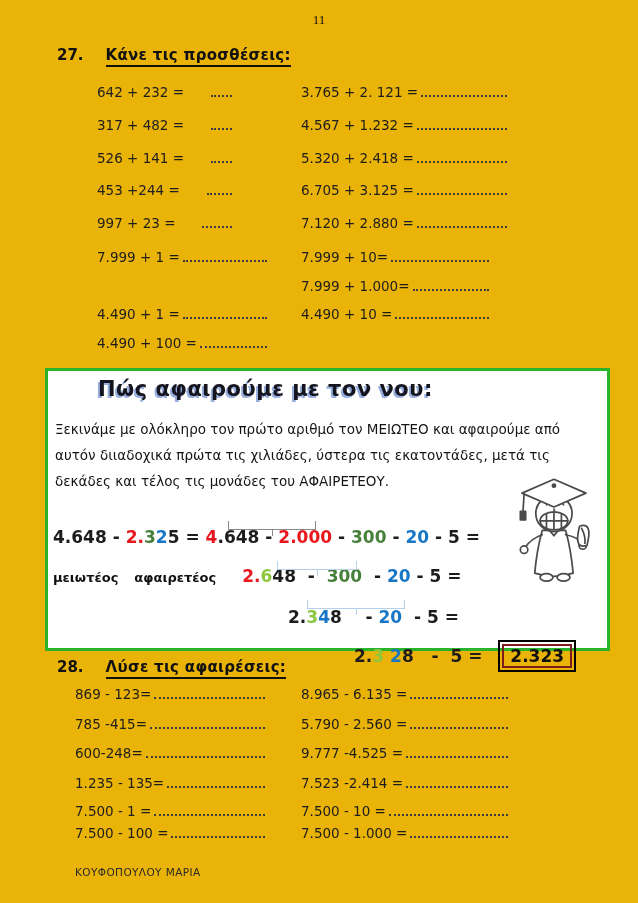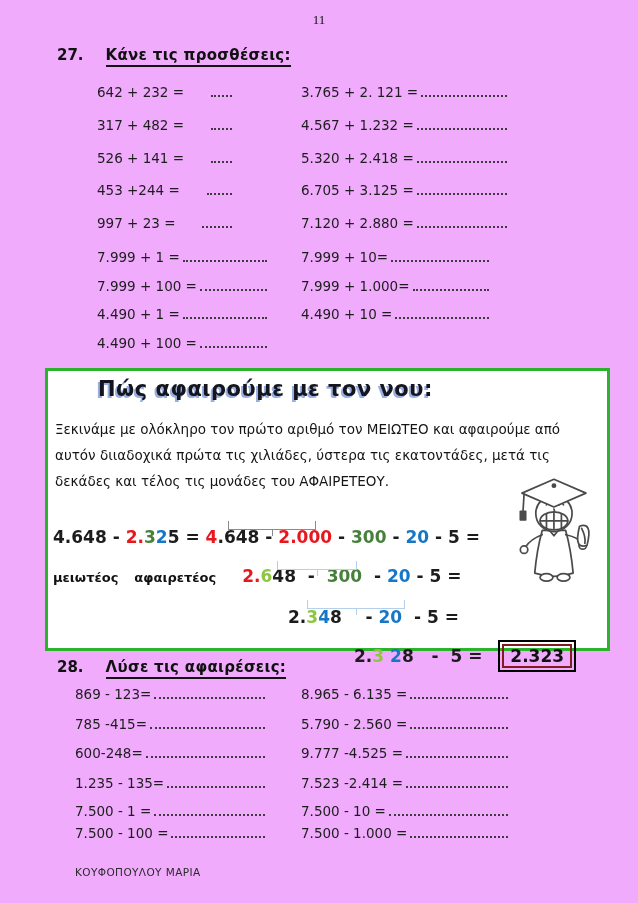--- a/index.html
+++ b/index.html
@@ -1,16 +1,16 @@
 <!DOCTYPE html>
 <html><head>
 <meta charset="utf-8">
 <style>
   html,body{margin:0;padding:0;background:#ffffff;}
-  .page{position:relative;width:638px;height:903px;background:#f0abfc;overflow:hidden;
+  .page{position:relative;width:638px;height:903px;background:#eab308;overflow:hidden;
         font-family:"DejaVu Sans","Liberation Sans",sans-serif;color:#1d1d1d;}
   .pagenum{position:absolute;top:12px;left:0;width:100%;text-align:center;
            font-family:"Liberation Serif","DejaVu Serif",serif;font-size:13px;color:#111;}
   .ex-header{position:absolute;left:57px;font-weight:bold;font-size:15px;color:#111;}
   .ex27-header{top:46px;} .ex28-header{top:658px;}
   .ex-num{display:inline-block;margin-right:22px;}
   .ex-title{border-bottom:2px solid #111;padding-bottom:1px;letter-spacing:.3px;}
   .rows{position:absolute;left:0;right:0;}
   #ex27-g1{top:84px;} #ex27-g2{top:249px;} #ex28-rows{top:686px;}
   .prow{position:relative;}
@@ -118,24 +118,20 @@
         <div class="cell l2">
           <span class="expr">7.999 + 1 =</span>
           <span class="leader"></span>
         </div>
         <div class="cell r2">
           <span class="expr">7.999 + 10=</span>
           <span class="leader"></span>
         </div>
       </div>
       <div class="prow r27b">
-        <div class="cell l2">
-          <span class="expr">7.999 + 100 =</span>
-          <span class="leader"></span>
-        </div>
         <div class="cell r2">
           <span class="expr">7.999 + 1.000=</span>
           <span class="leader"></span>
         </div>
       </div>
       <div class="prow r27b">
         <div class="cell l2">
           <span class="expr">4.490 + 1 =</span>
           <span class="leader"></span>
         </div>

